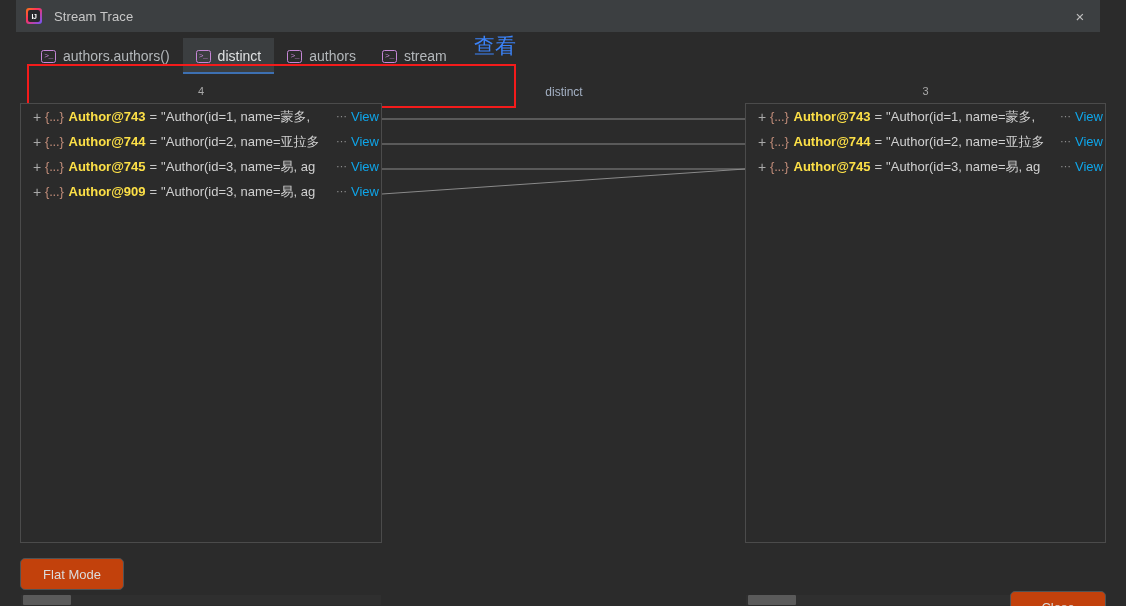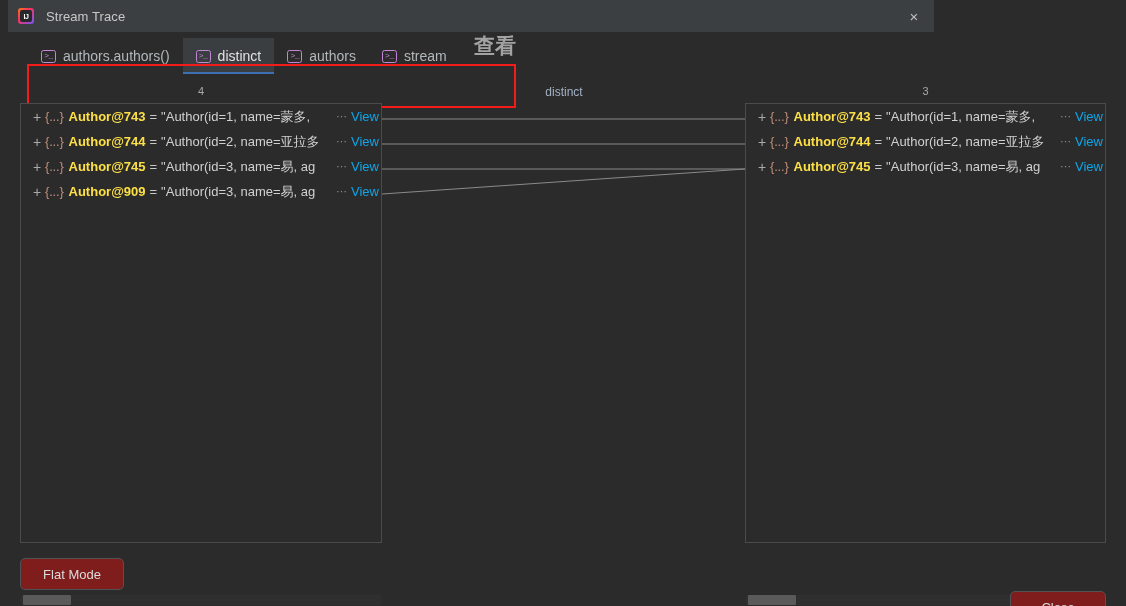--- a/index.html
+++ b/index.html
@@ -16,22 +16,22 @@
     position: relative;
     width: 1126px;
     height: 606px;
     background: #2b2b2b;
     color: #bbbbbb;
   }
 
   
   #titlebar {
     position: absolute;
-    left: 8px; top: 0;
-    width: 926px; height: 32px;
+    left: 16px; top: 0;
+    width: 1084px; height: 32px;
     background: #3c3f41;
     display: flex;
     align-items: center;
   }
   #app-logo {
     width: 16px; height: 16px;
     margin-left: 10px;
     border-radius: 3px;
     background: linear-gradient(135deg, #f97a12 0%, #fe315d 38%, #6b57ff 100%);
     position: relative;
@@ -136,22 +136,22 @@
     left: 27px; top: 32px;
     width: 489px; height: 44px;
     border: 2px solid #f41b1b;
     pointer-events: none;
   }
   #annotation-label {
     position: absolute;
     left: 474px; top: 36px;
     font-family: "DejaVu Sans", sans-serif;
     font-size: 21px;
-    font-weight: bold;
-    color: #a3a3a3;
+    font-weight: normal;
+    color: #3b82f6;
     line-height: 1;
     letter-spacing: 0px;
     pointer-events: none;
   }
 
   
   .col-count {
     position: absolute;
     top: 85px;
     font-size: 11px;
@@ -262,21 +262,21 @@
     position: absolute;
     left: 0; top: 0;
     width: 1126px; height: 606px;
     pointer-events: none;
   }
 
   
   .btn {
     position: absolute;
     height: 32px;
-    background: #7f1d1d;
+    background: #c2410c;
     border: 1px solid #4f5355;
     border-radius: 5px;
     color: #dcdcdc;
     font-size: 13px;
     font-family: "Liberation Sans", sans-serif;
     display: flex;
     align-items: center;
     justify-content: center;
     cursor: pointer;
   }

